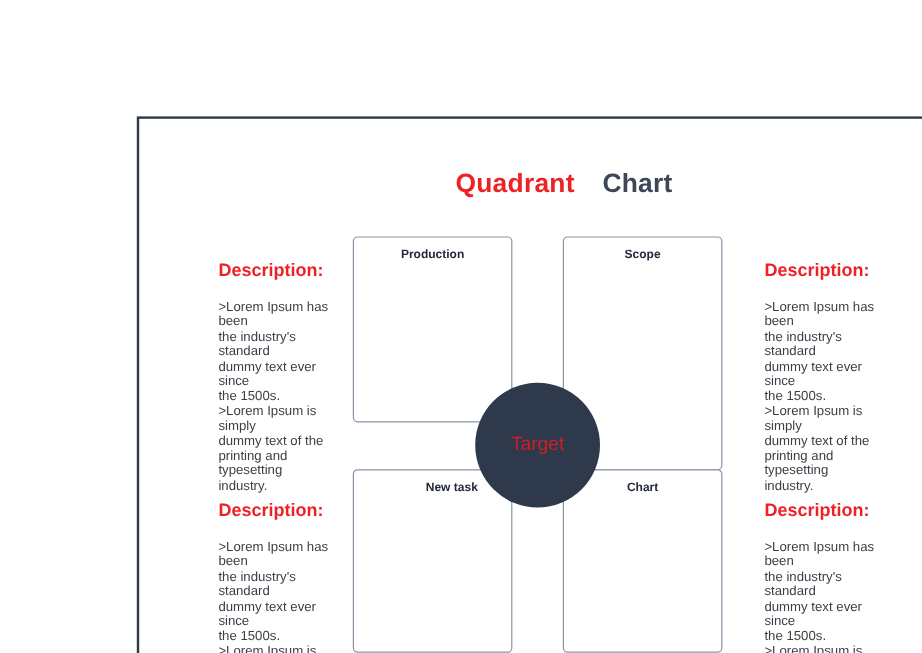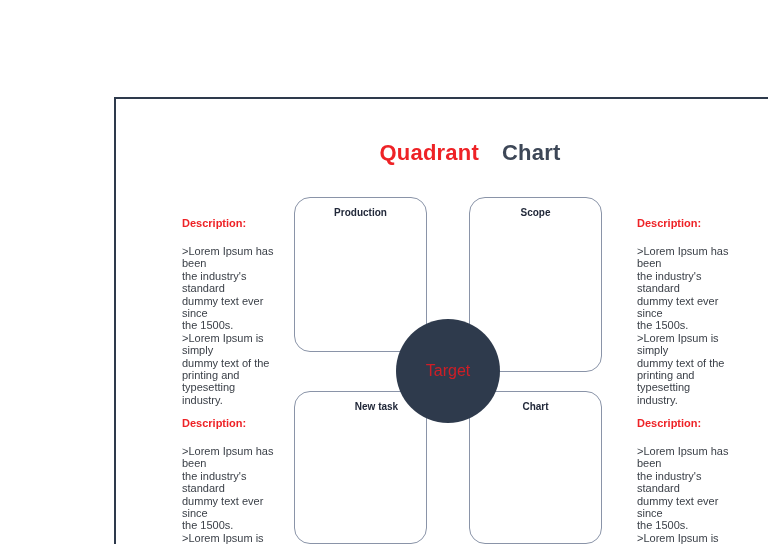--- a/index.html
+++ b/index.html
@@ -28,33 +28,33 @@
     letter-spacing: 0.2px;
     white-space: nowrap;
   }
   .title .hl { color: var(--accent-red, #ee2226); }
   .title .rest { color: #3d4757; margin-left: 0.32em; }
 
   .qbox {
     position: absolute;
     width: 133px;
     border: 1px solid var(--box-border, #8a94a8);
-    border-radius: 16px;
+    border-radius: 4px;
     background: #ffffff;
     z-index: 1;
   }
   .qbox .qlabel {
     margin-top: 9px;
     text-align: center;
     font-size: 10px;
     font-weight: 600;
     color: #22293a;
   }
   .qbox.tl { left: 230px; top: 133px; height: 155px; }
-  .qbox.tr { left: 405px; top: 133px; height: 175px; }
+  .qbox.tr { left: 405px; top: 133px; height: 195px; }
   .qbox.bl { left: 230px; top: 327px; height: 153px; padding-left: 32px; }
   .qbox.br { left: 405px; top: 327px; height: 153px; }
 
   .center-circle {
     position: absolute;
     left: 332px; top: 255px;
     width: 104px; height: 104px;
     border-radius: 50%;
     background: var(--dark-navy, #2e3a4c);
     display: flex; align-items: center; justify-content: center;
@@ -66,21 +66,21 @@
     font-weight: 400;
   }
 
   .desc {
     position: absolute;
     width: 126px;
     z-index: 1;
   }
   .desc .desc-heading {
     color: var(--accent-red, #ee2226);
-    font-size: 11px;
+    font-size: 15px;
     font-weight: 700;
     margin-bottom: 2px;
   }
   .desc .desc-body {
     font-size: 11px;
     line-height: 12.4px;
     color: #3b4048;
     white-space: pre-line;
   }
   .desc.tl { left: 102px; top: 137px; }

